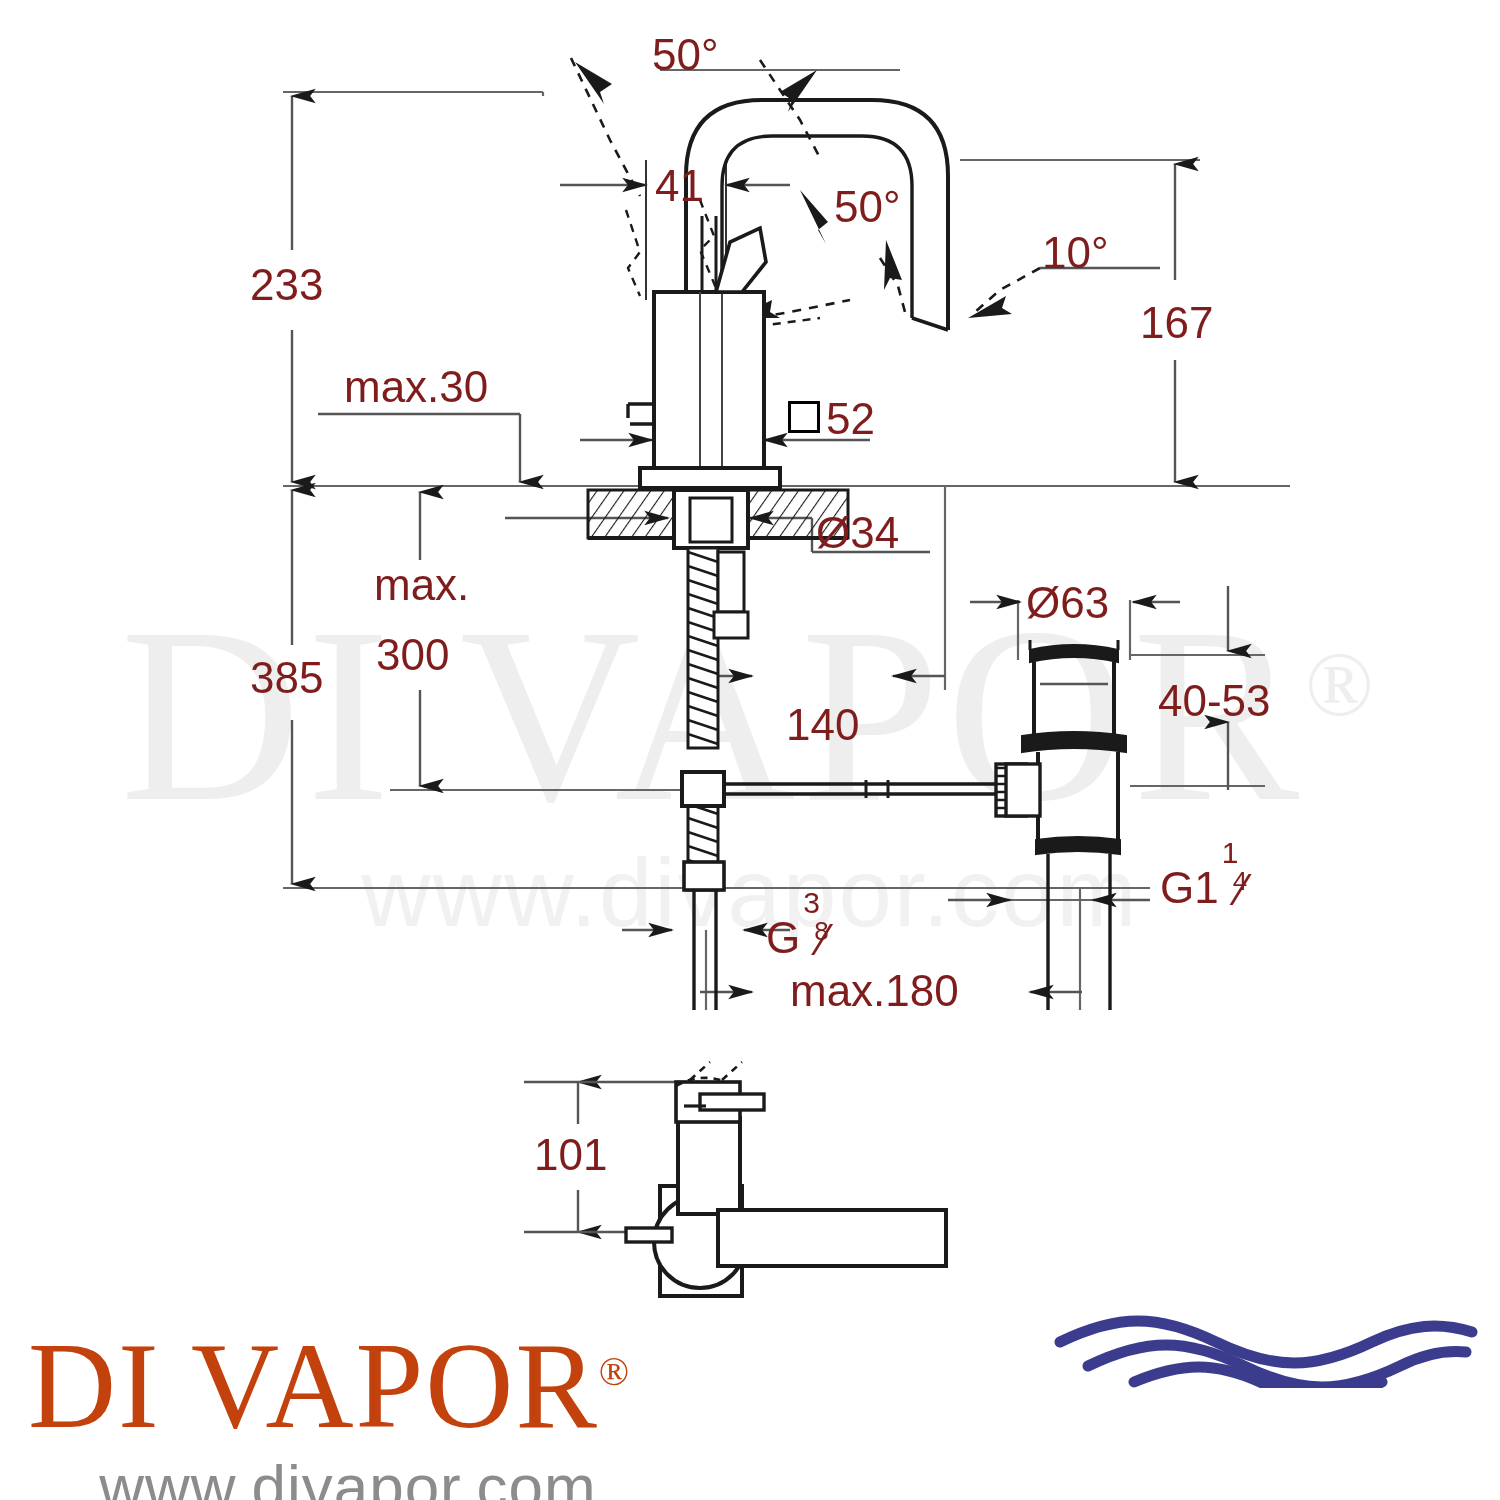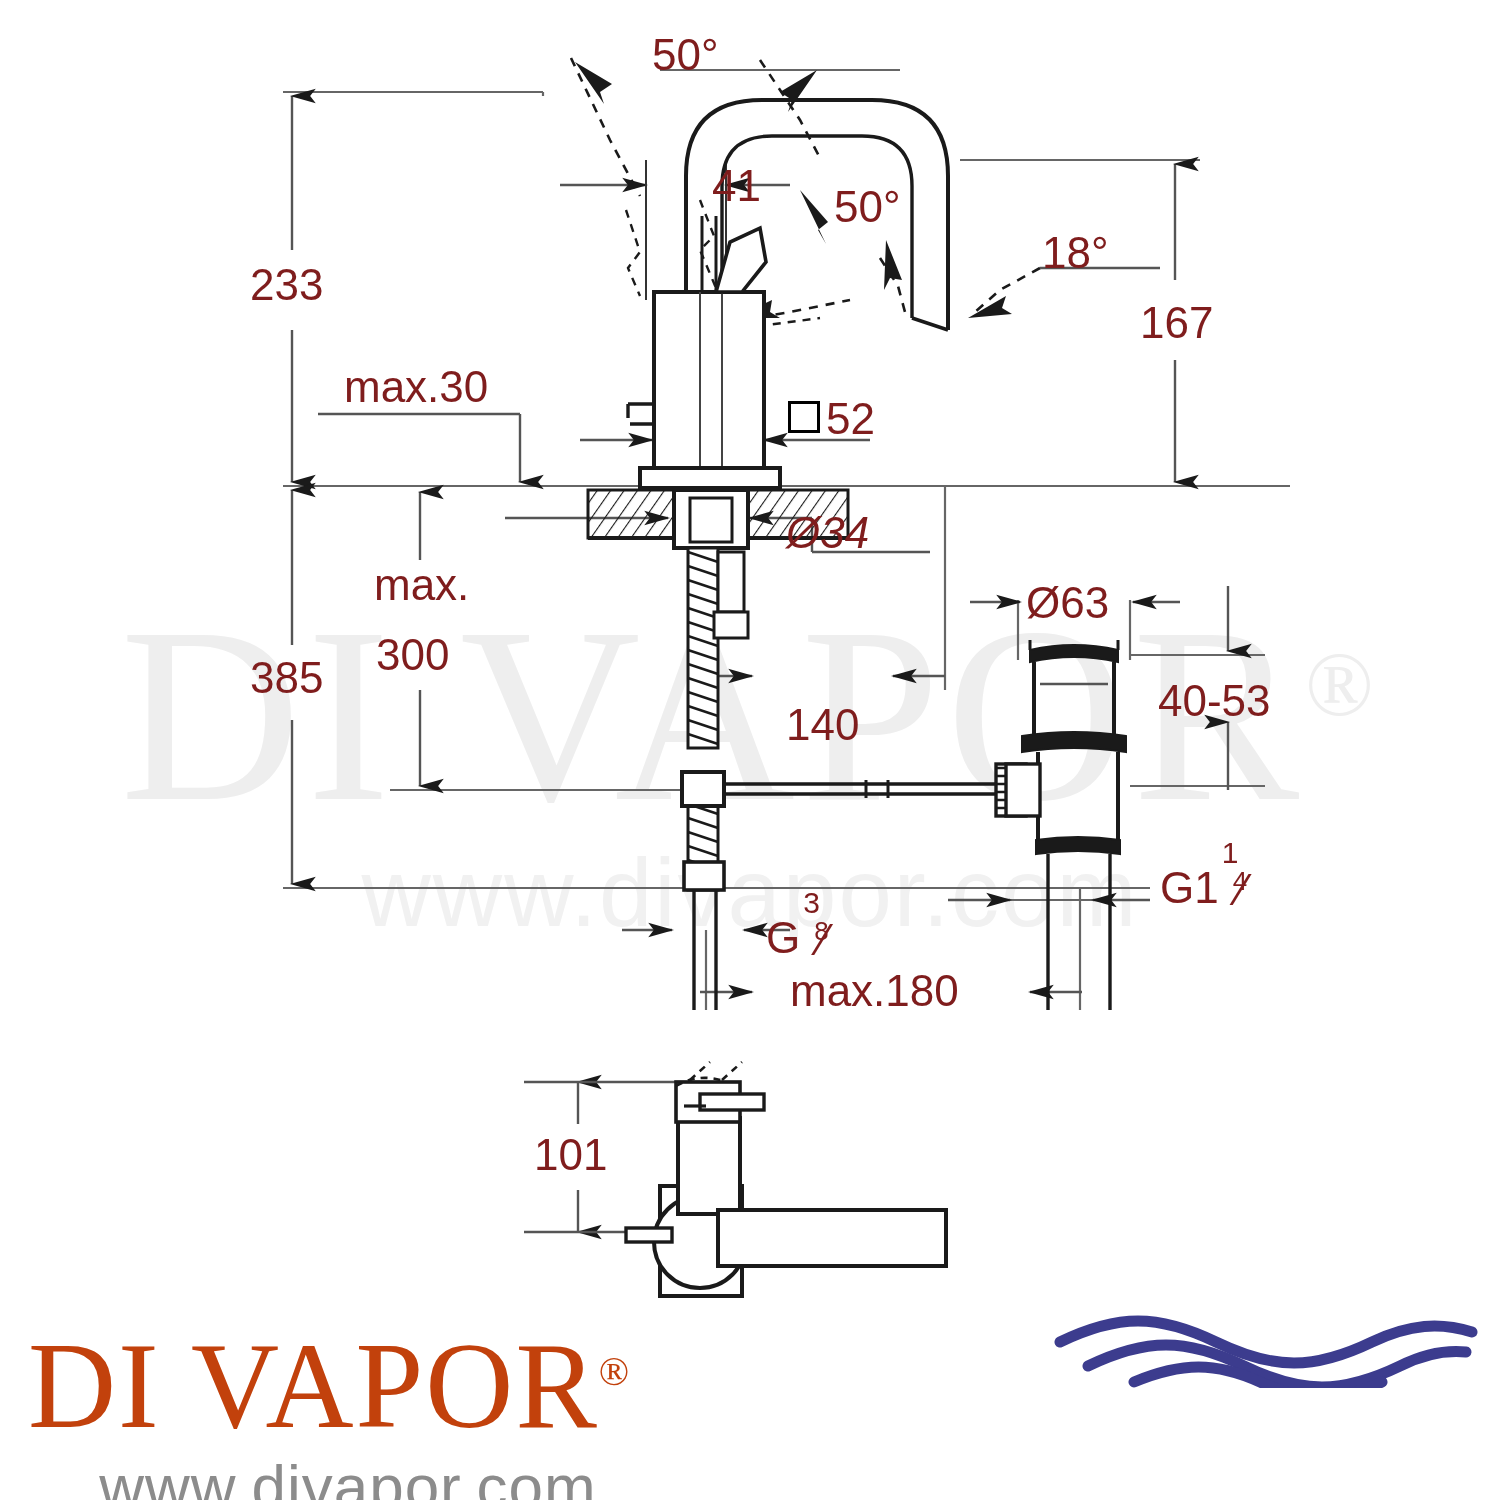--- a/index.html
+++ b/index.html
@@ -322,29 +322,29 @@
     </g>
   </svg>
 
   <div class="dim" style="left:250px;top:262px;">233</div>
   <div class="dim" style="left:344px;top:364px;">max.30</div>
   <div class="dim" style="left:250px;top:655px;">385</div>
   <div class="dim" style="left:374px;top:562px;">max.</div>
   <div class="dim" style="left:376px;top:632px;">300</div>
   <div class="dim" style="left:652px;top:32px;">50°</div>
   <div class="dim" style="left:834px;top:184px;">50°</div>
-  <div class="dim" style="left:1042px;top:230px;">18°</div>
-  <div class="dim" style="left:680px;top:163px;padding-left:32px;">41</div>
+  <div class="dim" style="left:1042px;top:230px;">10°</div>
+  <div class="dim" style="left:623px;top:163px;padding-left:32px;">41</div>
   <div class="dim" style="left:1140px;top:300px;">167</div>
 
   <div class="dim" style="left:788px;top:396px;">
     <span class="sq-glyph"></span><span>52</span>
   </div>
 
-  <div class="dim" style="left:786px;top:510px;font-style:italic;">Ø34</div>
+  <div class="dim" style="left:816px;top:510px;">Ø34</div>
   <div class="dim" style="left:786px;top:654px;margin-top:48px;">140</div>
   <div class="dim" style="left:1026px;top:580px;">Ø63</div>
   <div class="dim" style="left:1158px;top:678px;">40-53</div>
 
   <div class="dim" style="left:766px;top:888px;">
     <span>G</span><span class="frac"><span class="num">3</span><span class="den">8</span></span><span class="fracslash">⁄</span>
   </div>
 
   <div class="dim" style="left:1160px;top:838px;">
     <span>G1</span><span class="frac"><span class="num">1</span><span class="den">4</span></span><span class="fracslash">⁄</span>

